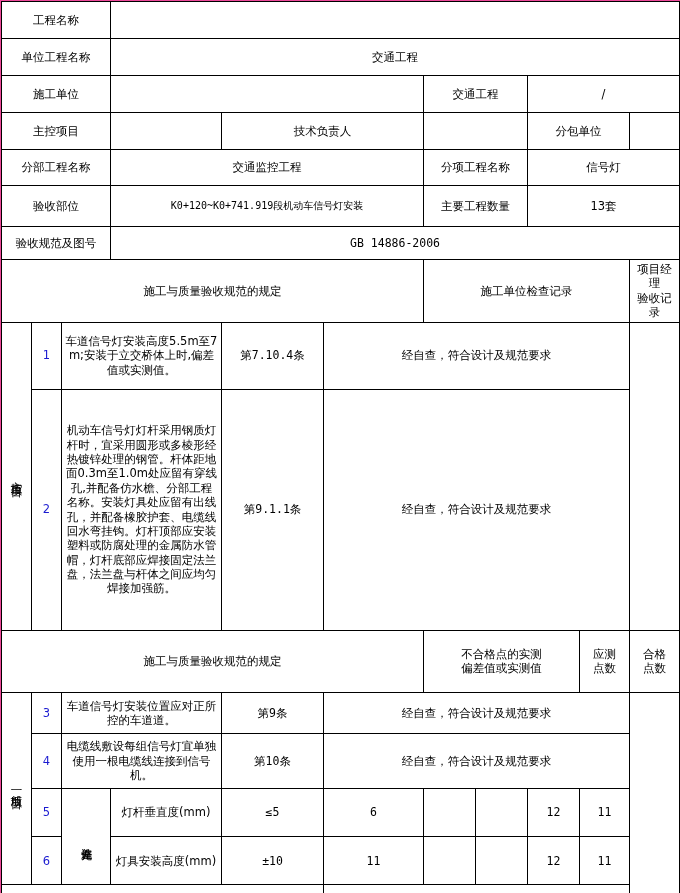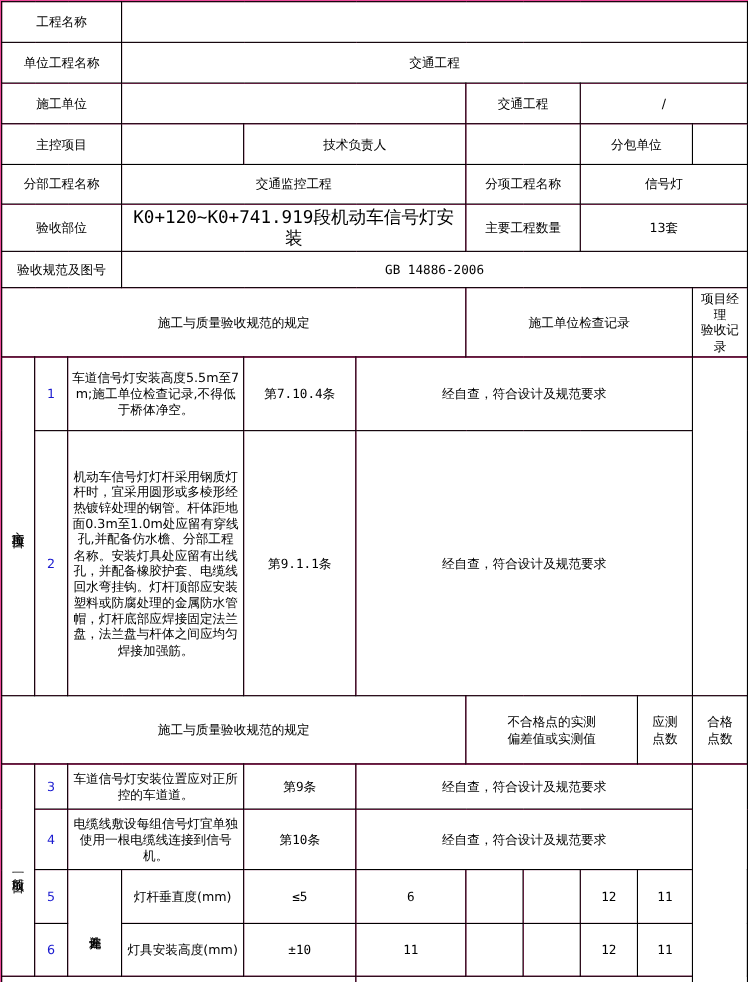--- a/index.html
+++ b/index.html
@@ -127,21 +127,21 @@
 
     <tr>
       <td class="lbl" colspan="3" style="height:31px">分部工程名称</td>
       <td class="white" colspan="3">交通监控工程</td>
       <td class="lbl" colspan="2">分项工程名称</td>
       <td class="white" colspan="3">信号灯</td>
     </tr>
 
     <tr>
       <td class="lbl" colspan="3" style="height:36px">验收部位</td>
-      <td class="white mono" colspan="3" style="font-size:16px;line-height:1.2">K0+120~K0+741.919段机动车信号灯安装</td>
+      <td class="white mono" colspan="3" style="font-size:10px;line-height:1.2">K0+120~K0+741.919段机动车信号灯安装</td>
       <td class="lbl" colspan="2">主要工程数量</td>
       <td class="white" colspan="3">13套</td>
     </tr>
 
     <tr>
       <td class="lbl" colspan="3" style="height:28px">验收规范及图号</td>
       <td class="white left mono" colspan="8">GB 14886-2006</td>
     </tr>
 
     <tr>
@@ -151,21 +151,21 @@
         <div>项目经理</div>
         <div>验收记录</div>
       </td>
     </tr>
 
     <tr>
       <td class="white" rowspan="2">
         <span class="vtext">主控项目</span>
       </td>
       <td class="white num" style="height:62px">1</td>
-      <td class="white para" colspan="2">车道信号灯安装高度5.5m至7m;施工单位检查记录,不得低于桥体净空。</td>
+      <td class="white para" colspan="2">车道信号灯安装高度5.5m至7m;安装于立交桥体上时,偏差值或实测值。</td>
       <td class="white mono">第7.10.4条</td>
       <td class="white" colspan="5">经自查，符合设计及规范要求</td>
       <td class="white" rowspan="2"></td>
     </tr>
 
     <tr>
       <td class="white num" style="height:236px">2</td>
       <td class="white para" colspan="2" style="vertical-align:middle">机动车信号灯灯杆采用钢质灯杆时，宜采用圆形或多棱形经热镀锌处理的钢管。杆体距地面0.3m至1.0m处应留有穿线孔,并配备仿水檐、分部工程名称。安装灯具处应留有出线孔，并配备橡胶护套、电缆线回水弯挂钩。灯杆顶部应安装塑料或防腐处理的金属防水管帽，灯杆底部应焊接固定法兰盘，法兰盘与杆体之间应均匀焊接加强筋。</td>
       <td class="white mono">第9.1.1条</td>
       <td class="white" colspan="5">经自查，符合设计及规范要求</td>

